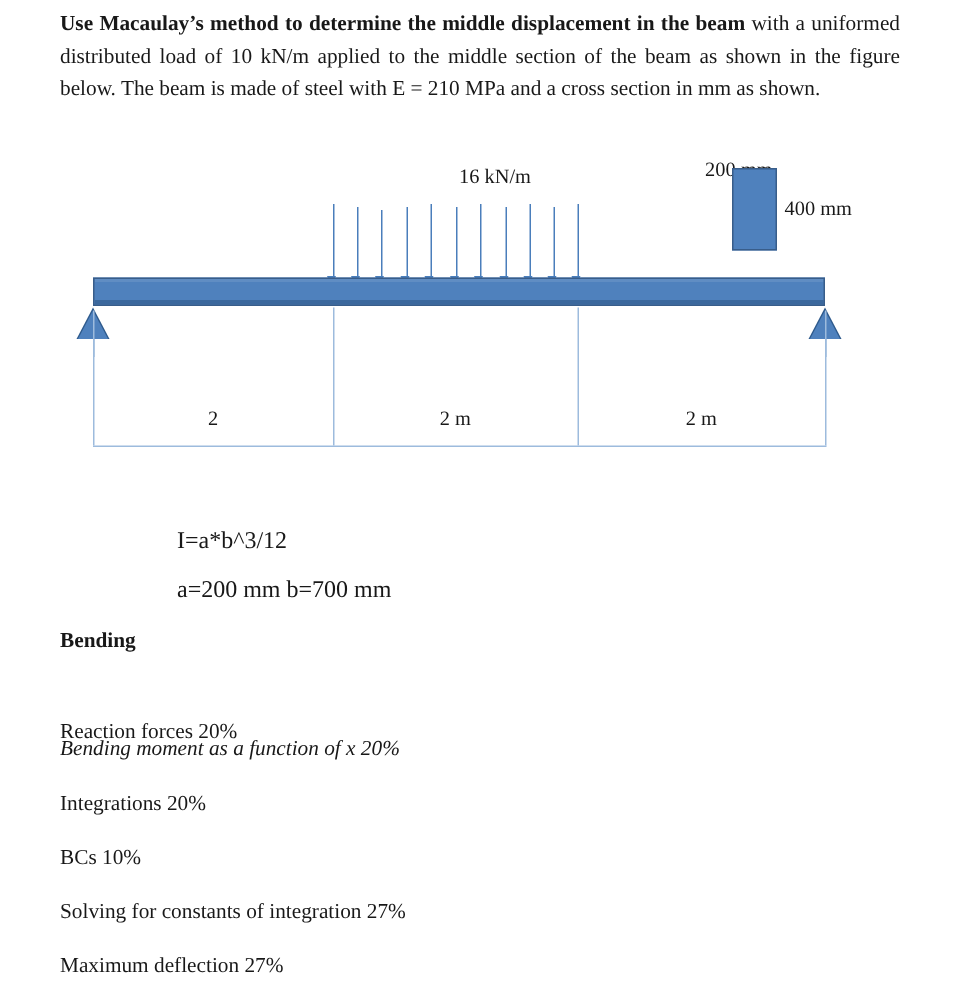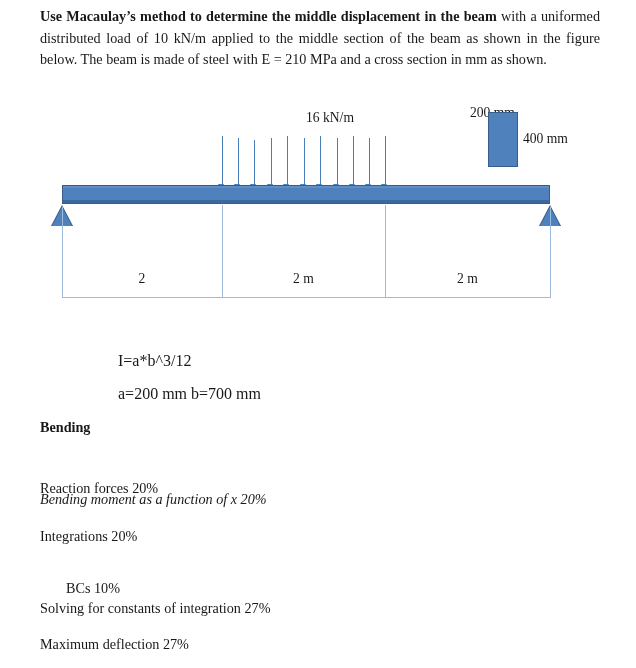--- a/index.html
+++ b/index.html
@@ -217,15 +217,15 @@
 </div>
 
 <div class="formula-block" style="top:352px;">I=a*b^3/12</div>
 <div class="formula-block" style="top:385px;">a=200 mm b=700 mm</div>
 
 <div class="lower-text bold" style="top:419px;">Bending</div>
 
 <div class="lower-text" style="top:480px;">Reaction forces 20%</div>
 <div class="lower-text" style="top:491px;font-style:italic;">Bending moment as a function of x 20%</div>
 <div class="lower-text" style="top:528px;">Integrations 20%</div>
-<div class="lower-text" style="top:580px;margin-left:26px;">BCs 10%</div>
+<div class="lower-text" style="top:564px;">BCs 10%</div>
 <div class="lower-text" style="top:600px;">Solving for constants of integration 27%</div>
 <div class="lower-text" style="top:636px;">Maximum deflection 27%</div>
 
 </body></html>

